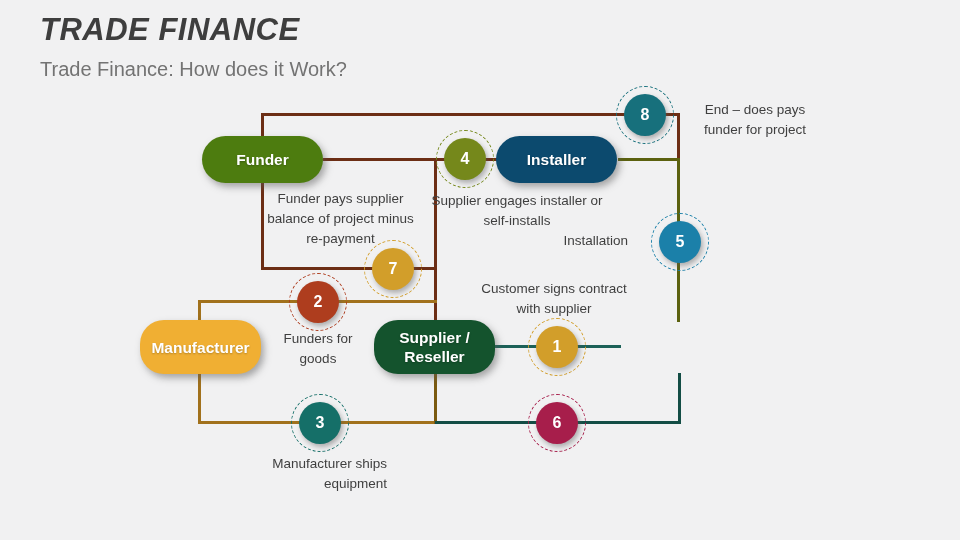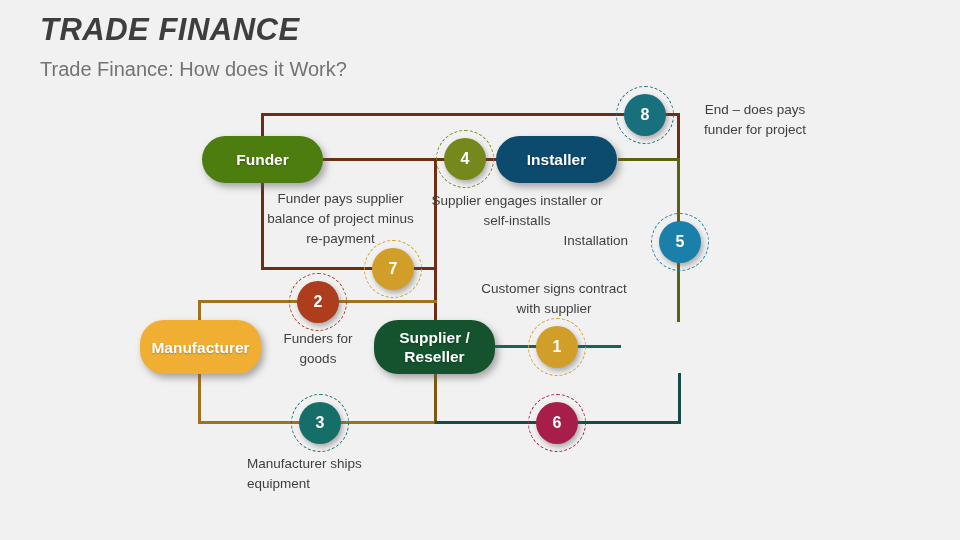--- a/index.html
+++ b/index.html
@@ -103,15 +103,15 @@
       <div class="ring" style="left: 364px; top: 240px; border-color: rgb(210, 158, 42);"></div>
       <div class="badge" style="left: 372px; top: 248px; background: rgb(210, 158, 42);">7</div>
       <div class="ring" style="left: 616px; top: 86px; border-color: rgb(23, 112, 124);"></div>
       <div class="badge" style="left: 624px; top: 94px; background: rgb(23, 112, 124);">8</div>
       <div class="caption" style="left: 258px; top: 189px; width: 165px; text-align: center;">Funder pays supplier balance of project minus re-payment</div>
       <div class="caption" style="left: 410px; top: 191px; width: 172px; text-align: center; margin-left: 21px;">Supplier engages installer or self-installs</div>
       <div class="caption" style="left: 690px; top: 100px; width: 130px; text-align: center;">End – does pays funder for project</div>
       <div class="caption" style="left: 538px; top: 231px; width: 90px; text-align: right;">Installation</div>
       <div class="caption" style="left: 470px; top: 279px; width: 168px; text-align: center;">Customer signs contract with supplier</div>
       <div class="caption" style="left: 272px; top: 329px; width: 92px; text-align: center;">Funders for goods</div>
-      <div class="caption" style="left: 247px; top: 454px; width: 140px; text-align: left;">Manufacturer ships equipment</div>
+      <div class="caption" style="left: 247px; top: 454px; width: 140px; text-align: right;">Manufacturer ships equipment</div>
     </div>
 </div>
 
 </body></html>

